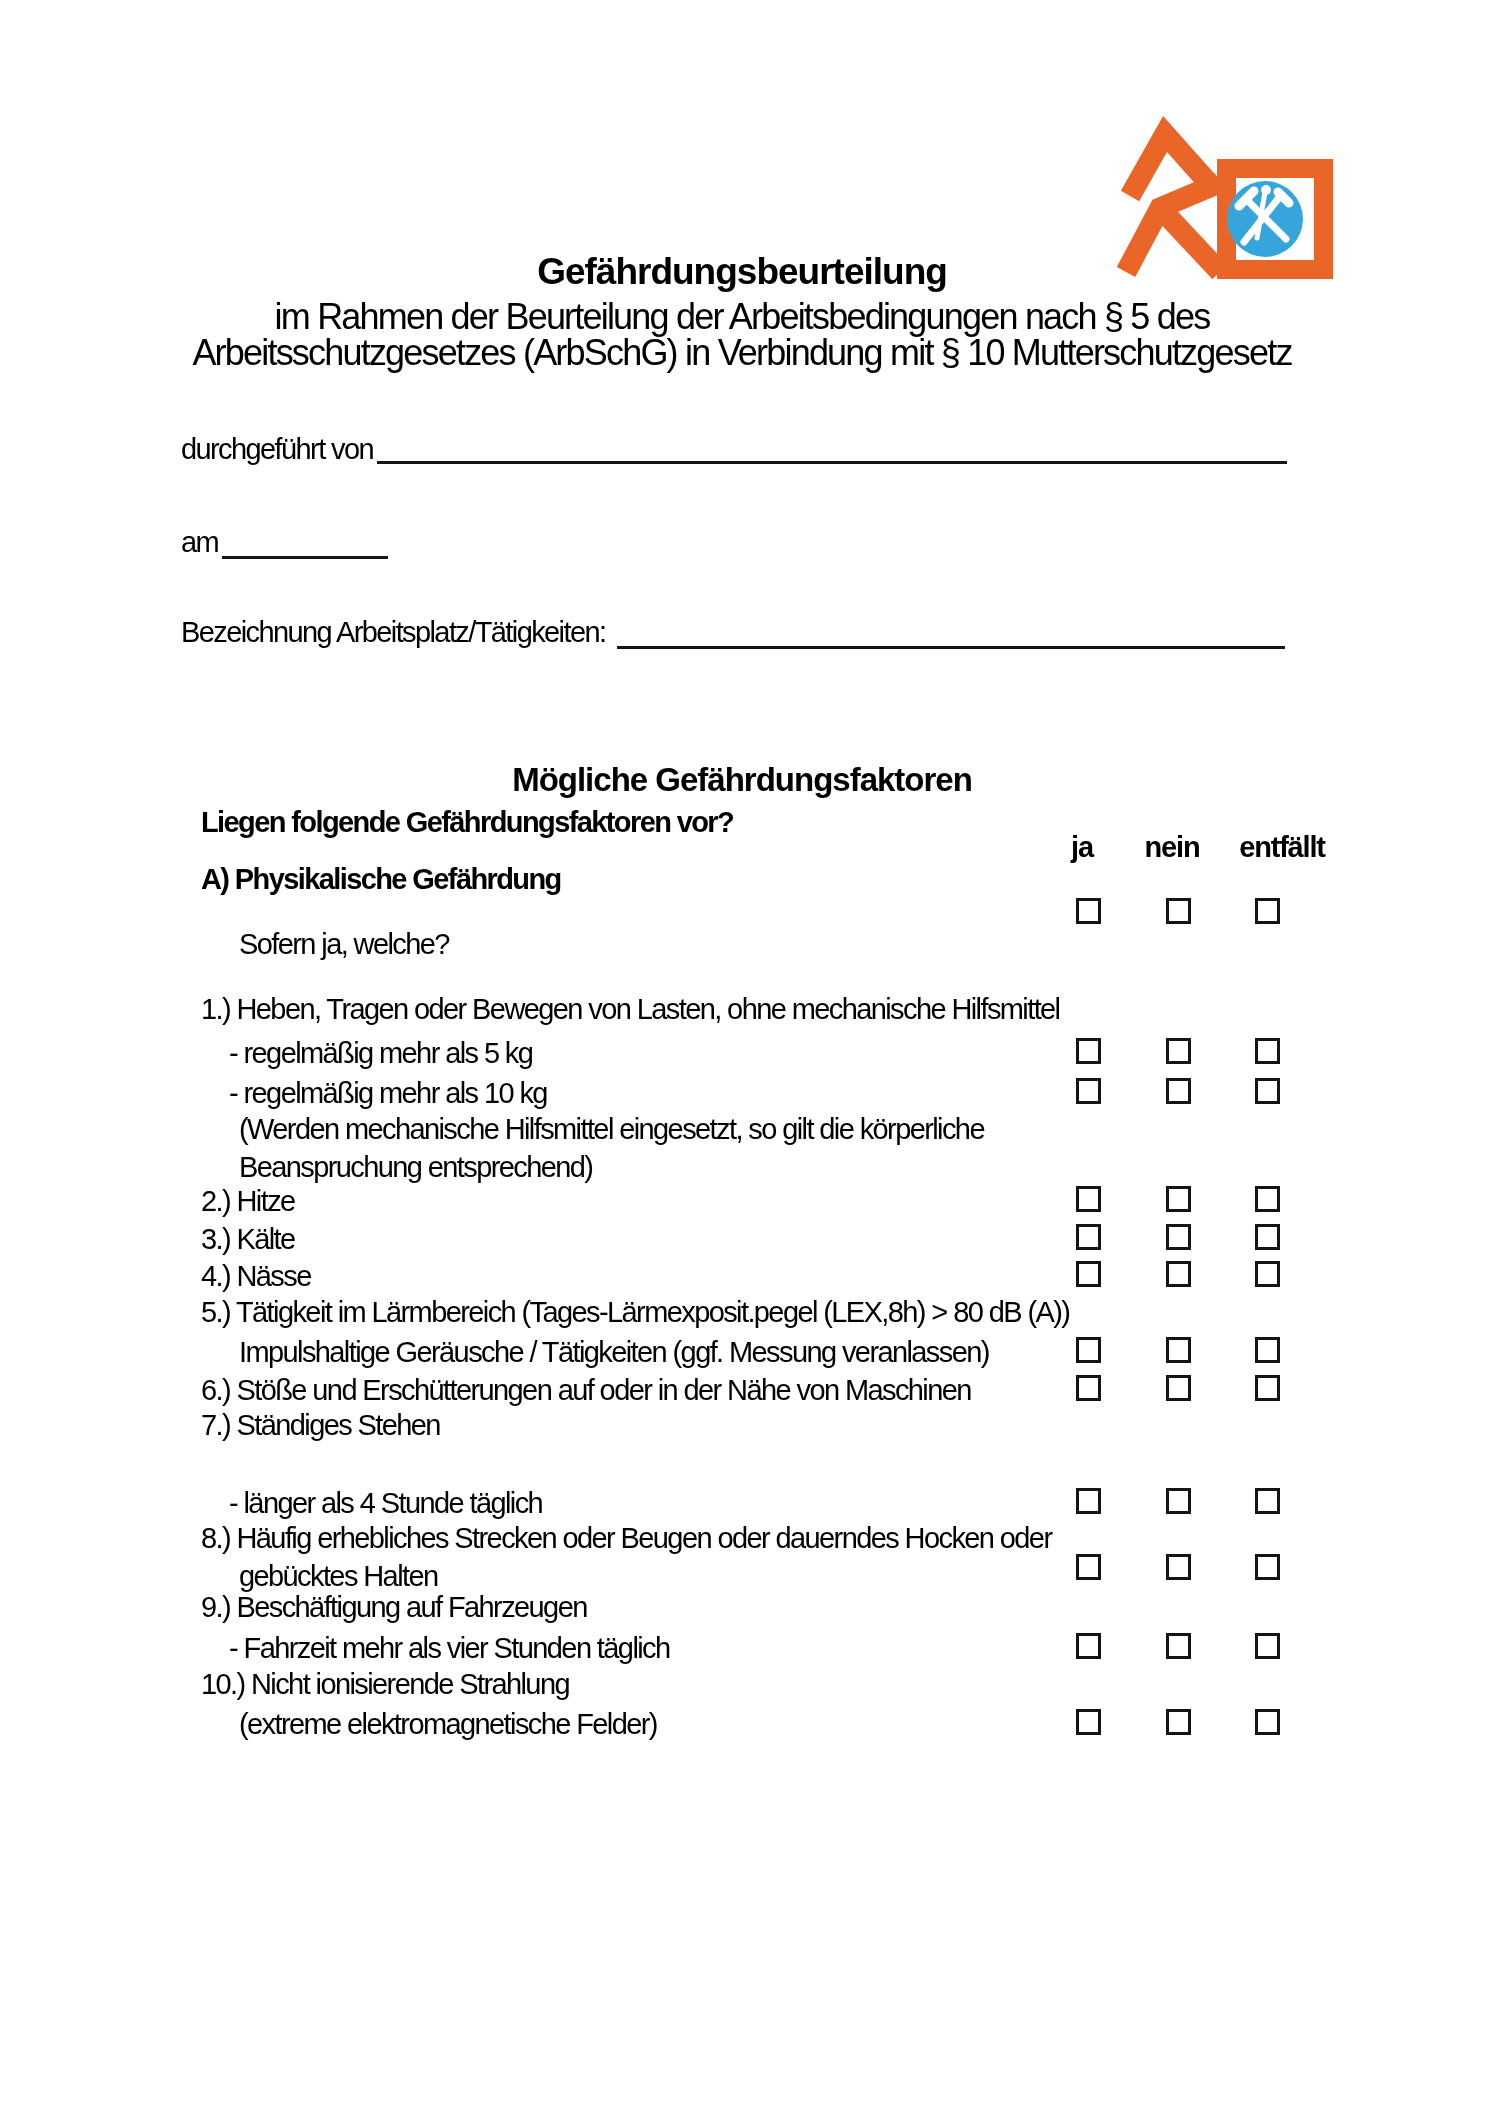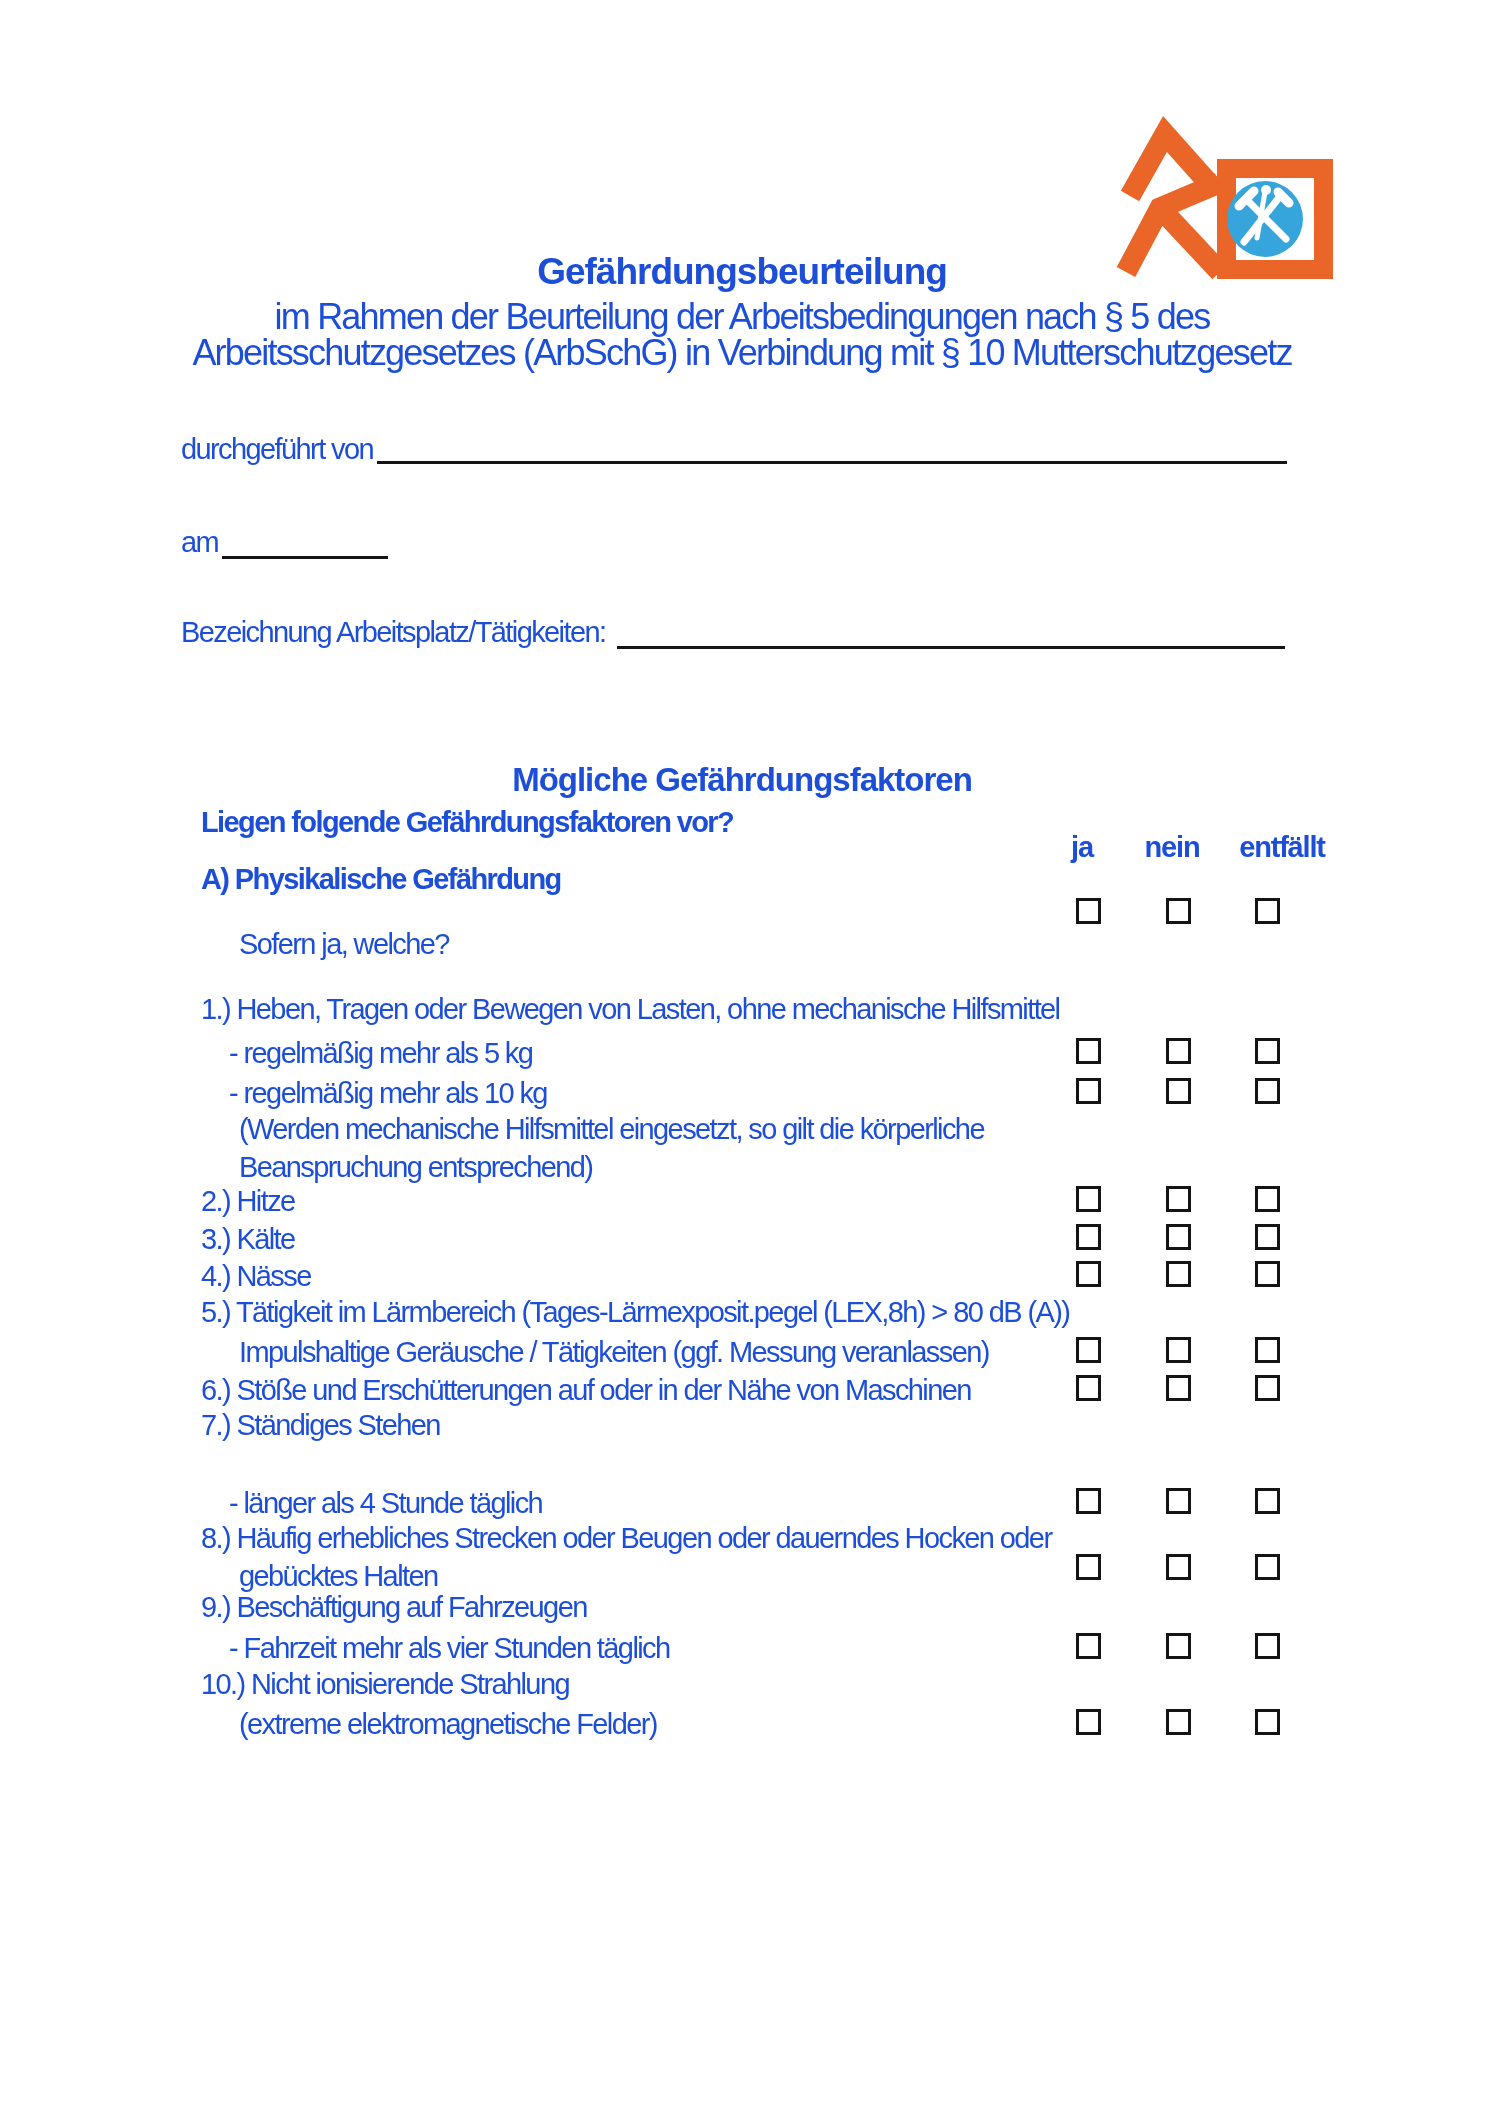--- a/index.html
+++ b/index.html
@@ -1,21 +1,21 @@
 <!DOCTYPE html>
 <html><head>
 <meta charset="utf-8">
 <style>
   html,body{margin:0;padding:0;background:#ffffff;}
   .page{
     position:relative;
     width:1500px;height:1836px;
     background:#ffffff;
     font-family:"Liberation Sans","DejaVu Sans",sans-serif;
-    color:#1d4ed8;
+    color:#000000;
     overflow:hidden;
   }
   
   .doc-header{
     position:absolute;left:0;top:250px;width:1484px;
     text-align:center;
   }
   .doc-title{
     font-size:37px;font-weight:bold;line-height:44px;letter-spacing:-1px;
   }

